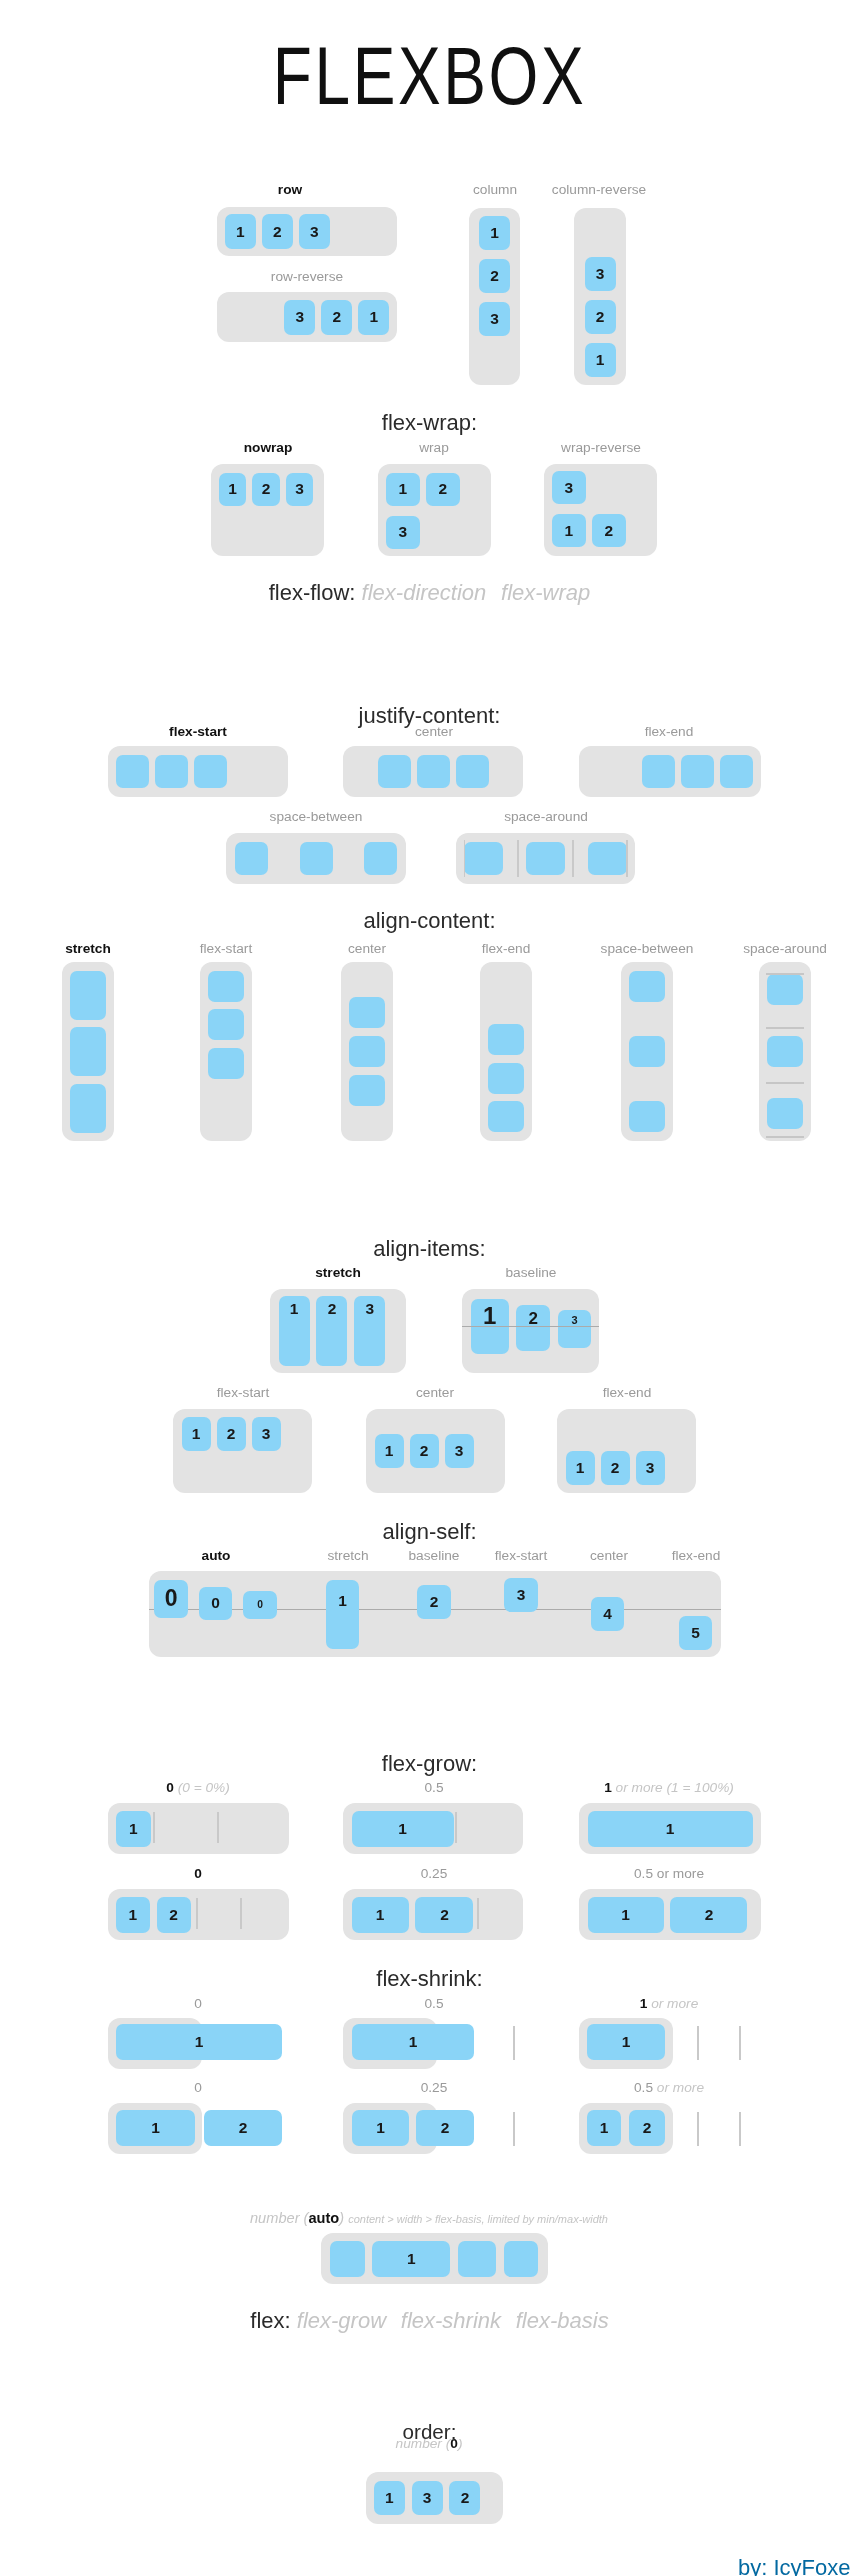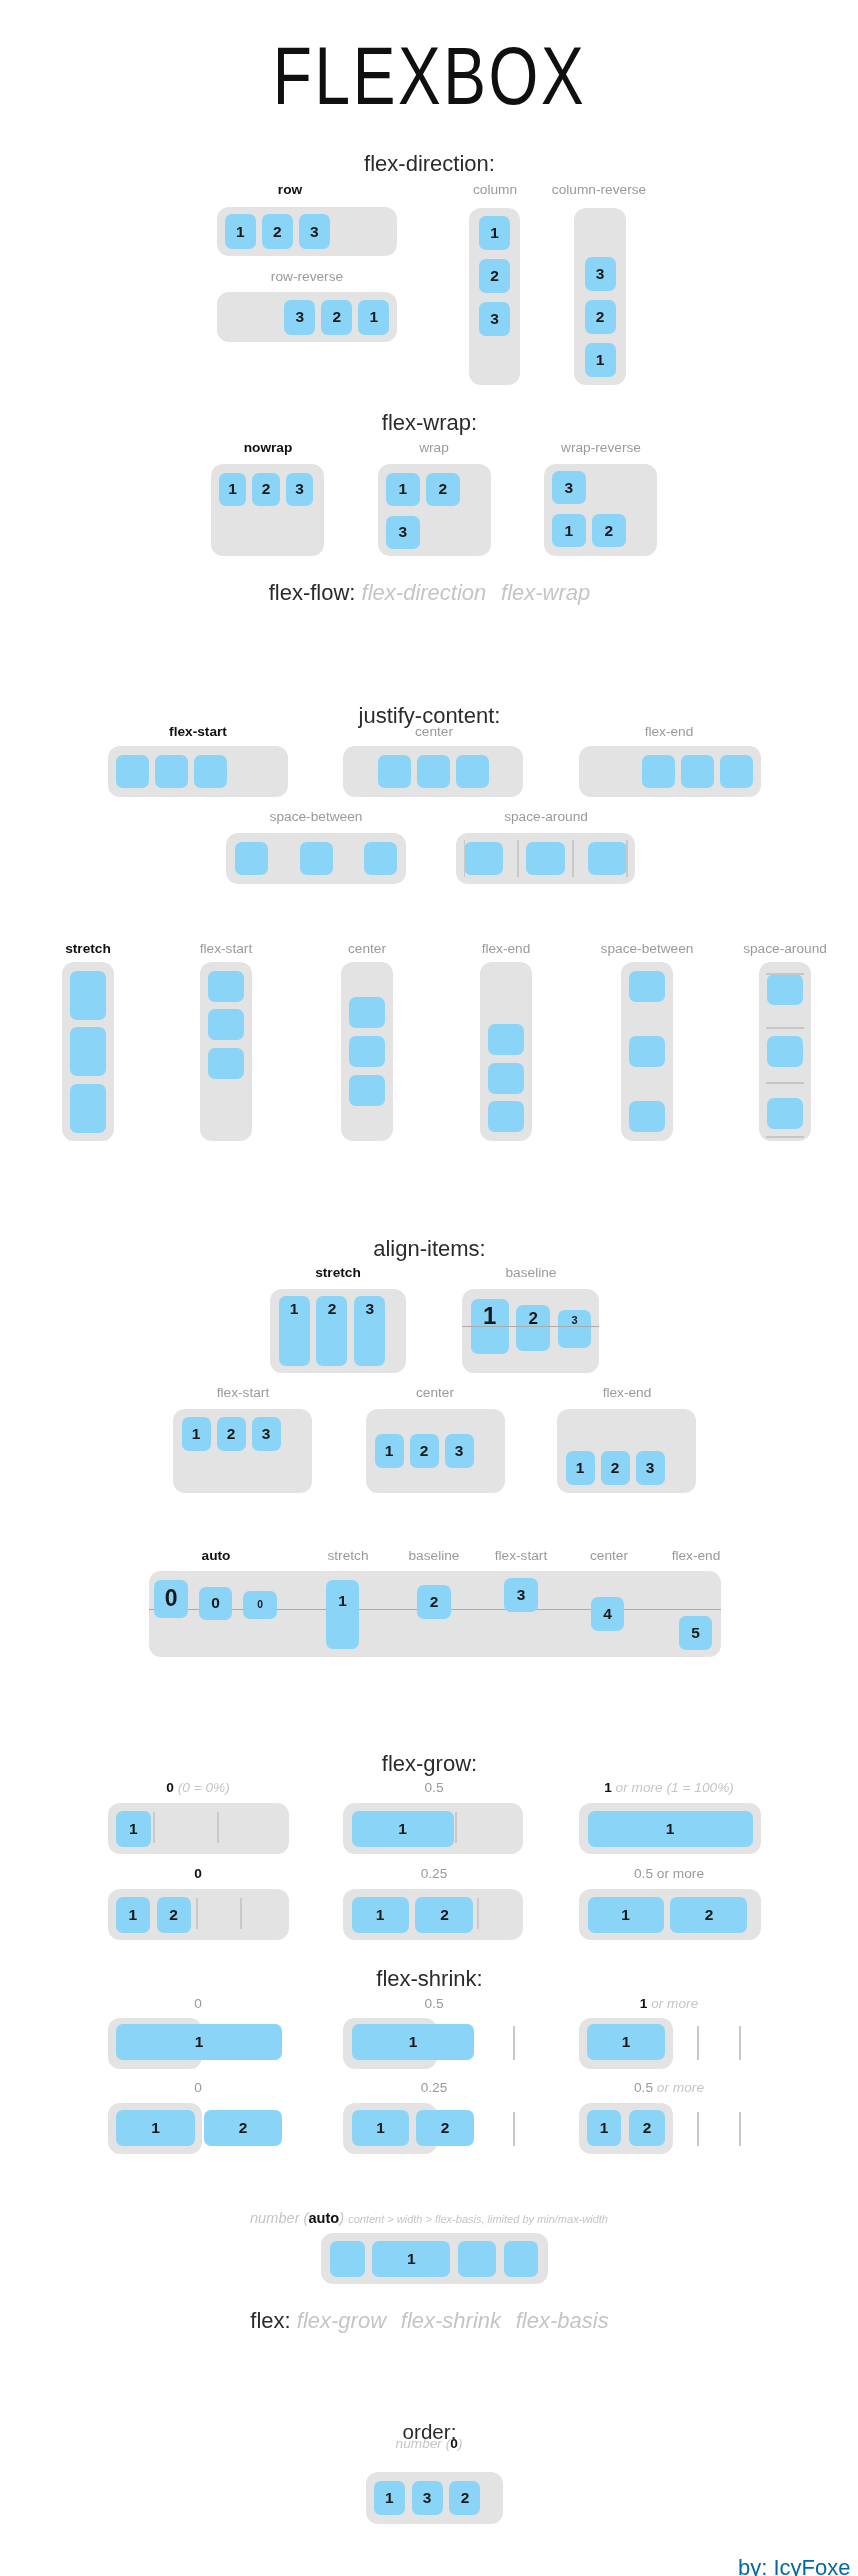--- a/index.html
+++ b/index.html
@@ -41,21 +41,20 @@
   .credit{position:absolute;top:2533px;right:8.6px;font-size:22px;color:#0369a1;margin-top:22px;}
 </style>
 </head>
 <body>
 
 <div class="page">
 
   <h1 class="title">FLEXBOX</h1>
 
   <div class="sec" style="top:151px;height:240px">
-    <div class="hd" style="top:0">flex-direction:</div>
 
     <span class="lbl" style="left:290px;top:31px"><span class="b">row</span></span>
     <span class="lbl" style="left:495px;top:31px">column</span>
     <span class="lbl" style="left:599px;top:31px">column-reverse</span>
 
     <div class="track frow" style="left:217px;top:56px;width:180px;height:49px">
       <div class="it" style="width:31px;height:35px">1</div>
       <div class="it" style="width:31px;height:35px">2</div>
       <div class="it" style="width:31px;height:35px">3</div>
     </div>
@@ -147,20 +146,21 @@
       <div class="it" style="width:39px;height:33px"></div>
       <div class="vline" style="left:61px;top:6.9px;height:37px"></div>
       <div class="it" style="width:39px;height:33px"></div>
       <div class="vline" style="left:116px;top:6.9px;height:37px"></div>
       <div class="it" style="width:39px;height:33px"></div>
       <div class="vline" style="left:170px;top:6.9px;height:37px"></div>
     </div>
   </div>
 
   <div class="sec" style="top:908px;height:249px">
+    <div class="hd" style="top:0">align-content:</div>
 
     <span class="lbl" style="left:88px;top:33px"><span class="b">stretch</span></span>
     <span class="lbl" style="left:226px;top:33px">flex-start</span>
     <span class="lbl" style="left:367px;top:33px">center</span>
     <span class="lbl" style="left:506px;top:33px">flex-end</span>
     <span class="lbl" style="left:647px;top:33px">space-between</span>
     <span class="lbl" style="left:785px;top:33px">space-around</span>
 
     <div class="track fcol-ac" style="left:62px;top:54px;width:52px;height:179px">
       <div class="it" style="width:36px;height:49px"></div>
@@ -232,20 +232,21 @@
       <div class="it" style="width:29px;height:34px">3</div>
     </div>
     <div class="track frow" style="left:557px;top:173px;width:139px;height:84px;align-items:flex-end;padding:7.7px 8.6px">
       <div class="it" style="width:29px;height:34px">1</div>
       <div class="it" style="width:29px;height:34px">2</div>
       <div class="it" style="width:29px;height:34px">3</div>
     </div>
   </div>
 
   <div class="sec" style="top:1519px;height:146px">
+    <div class="hd" style="top:0">align-self:</div>
 
     <span class="lbl" style="left:216px;top:29px"><span class="b">auto</span></span>
     <span class="lbl" style="left:348px;top:29px">stretch</span>
     <span class="lbl" style="left:434px;top:29px">baseline</span>
     <span class="lbl" style="left:521px;top:29px">flex-start</span>
     <span class="lbl" style="left:609px;top:29px">center</span>
     <span class="lbl" style="left:696px;top:29px">flex-end</span>
 
     <div class="track" style="left:149px;top:52px;width:572px;height:86px">
       <div class="base-line" style="left:0;right:0;top:38px"></div>

